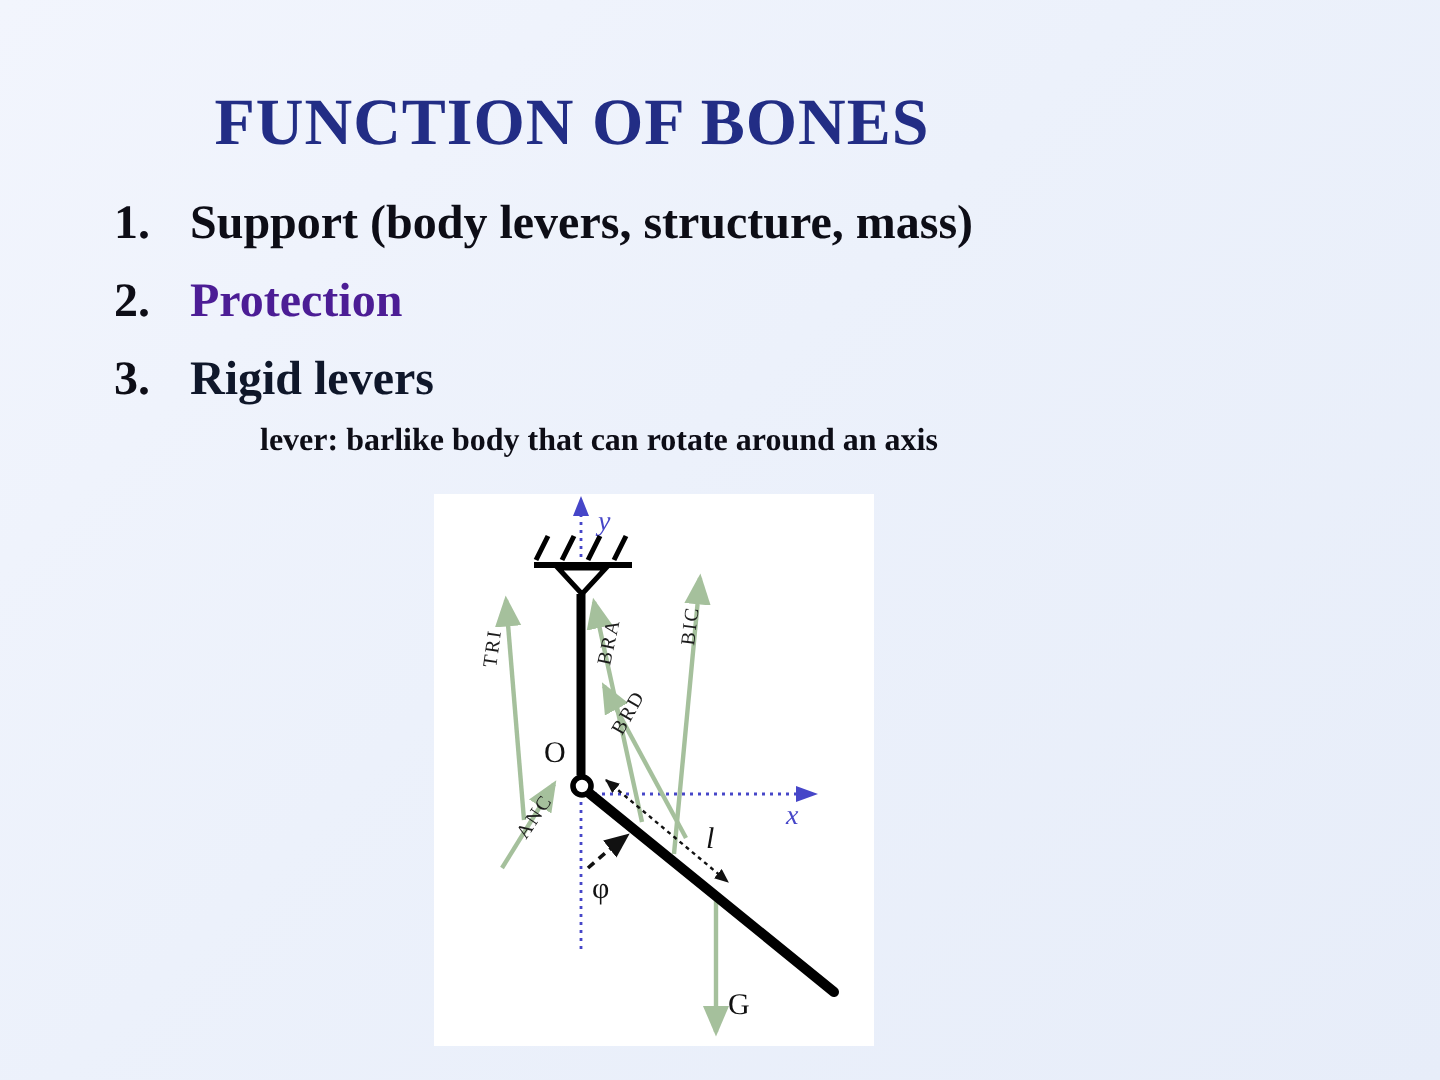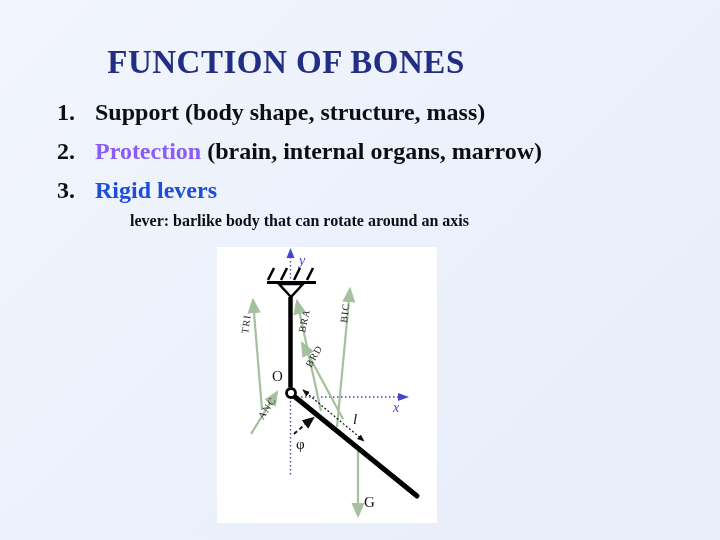--- a/index.html
+++ b/index.html
@@ -11,22 +11,22 @@
   }
   .slide{position:absolute;inset:0;}
   .title{
     position:absolute;top:44px;left:0;width:572px;
     text-align:center;font-size:33px;font-weight:bold;color:#222d85;
     letter-spacing:.5px;
   }
   .list{position:absolute;left:57px;top:93px;width:640px;}
   .item{display:flex;height:39px;line-height:39px;font-size:24px;font-weight:bold;color:#0d0d16;}
   .item .num{width:38px;flex:0 0 38px;}
-  .item .hl2{color:#8b5cf6;}
-  .item .hl3{color:#1d4ed8;}
+  .item .hl2{color:#4c1d95;}
+  .item .hl3{color:#0f172a;}
   .item .rest{white-space:pre;}
   .subline{
     position:absolute;left:130px;top:212px;
     font-size:16px;font-weight:bold;color:#0d0d16;
   }
   .diagram{
     position:absolute;left:217px;top:247px;width:220px;height:276px;
     background:#ffffff;
   }
   svg text{font-family:"Liberation Serif","DejaVu Serif",serif;}
@@ -37,26 +37,25 @@
 </head>
 <body>
 
 <div class="slide">
 
   <div class="title">FUNCTION OF BONES</div>
 
   <div class="list">
     <div class="item">
       <span class="num">1.</span>
-      <span class="rest">Support (body shape, structure, mass)</span>
+      <span class="rest">Support (body levers, structure, mass)</span>
     </div>
     <div class="item">
       <span class="num">2.</span>
       <span class="hl2">Protection</span>
-      <span class="rest"> (brain, internal organs, marrow)</span>
     </div>
     <div class="item">
       <span class="num">3.</span>
       <span class="hl3">Rigid levers</span>
     </div>
   </div>
 
   <div class="subline">lever: barlike body that can rotate around an axis</div>
 
   <div class="diagram">

